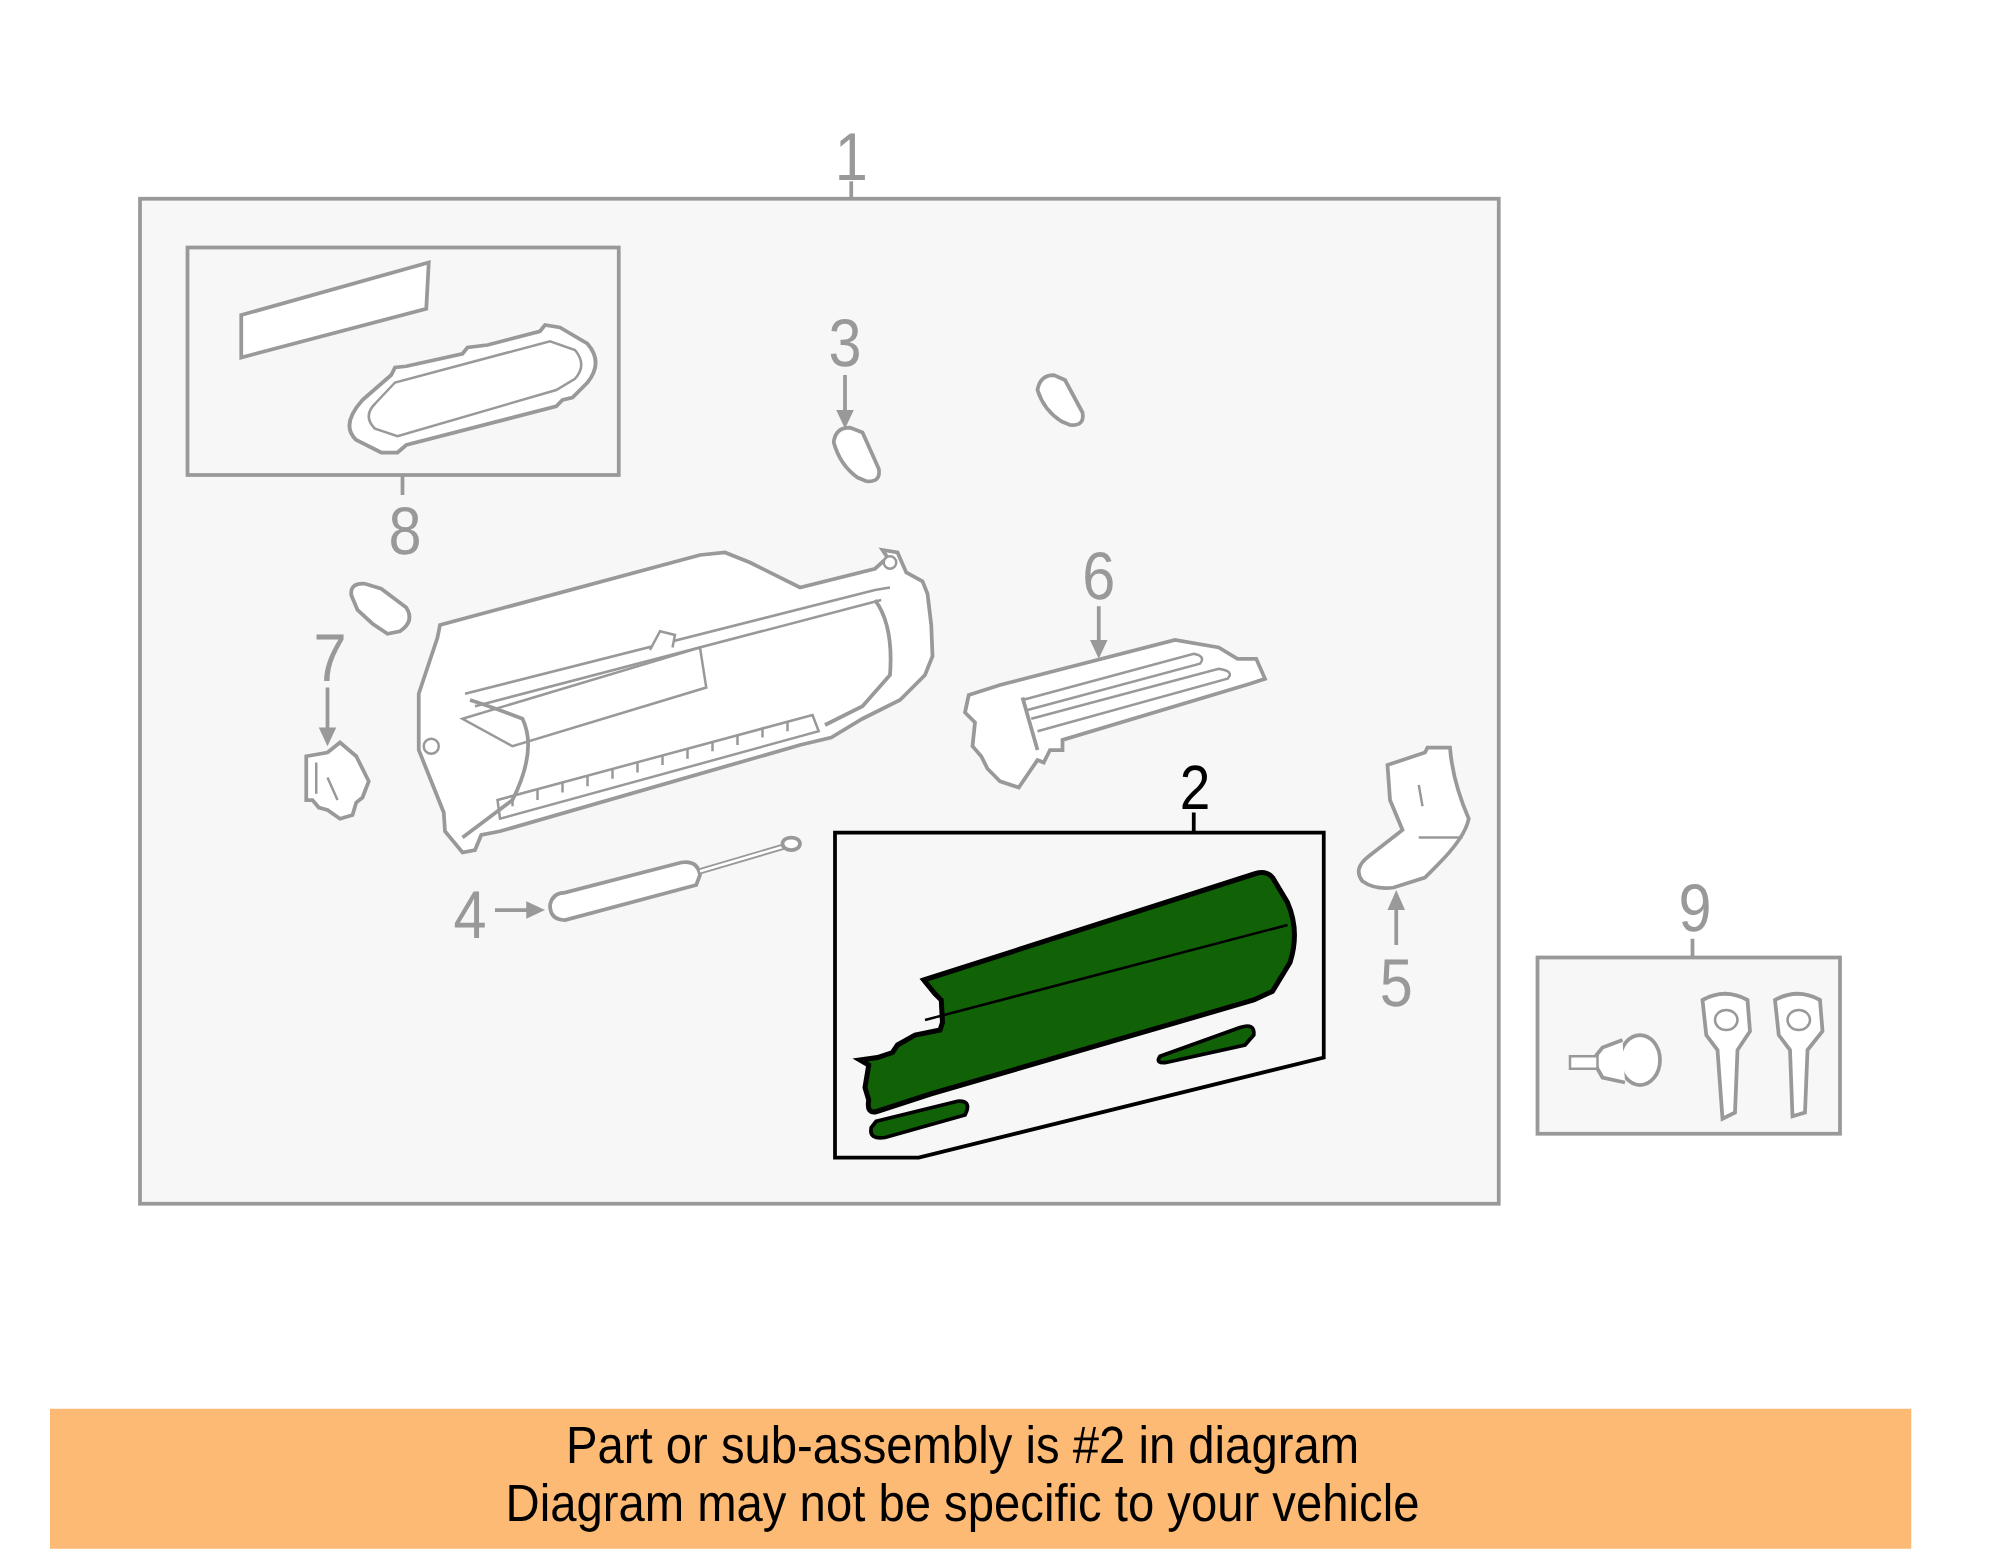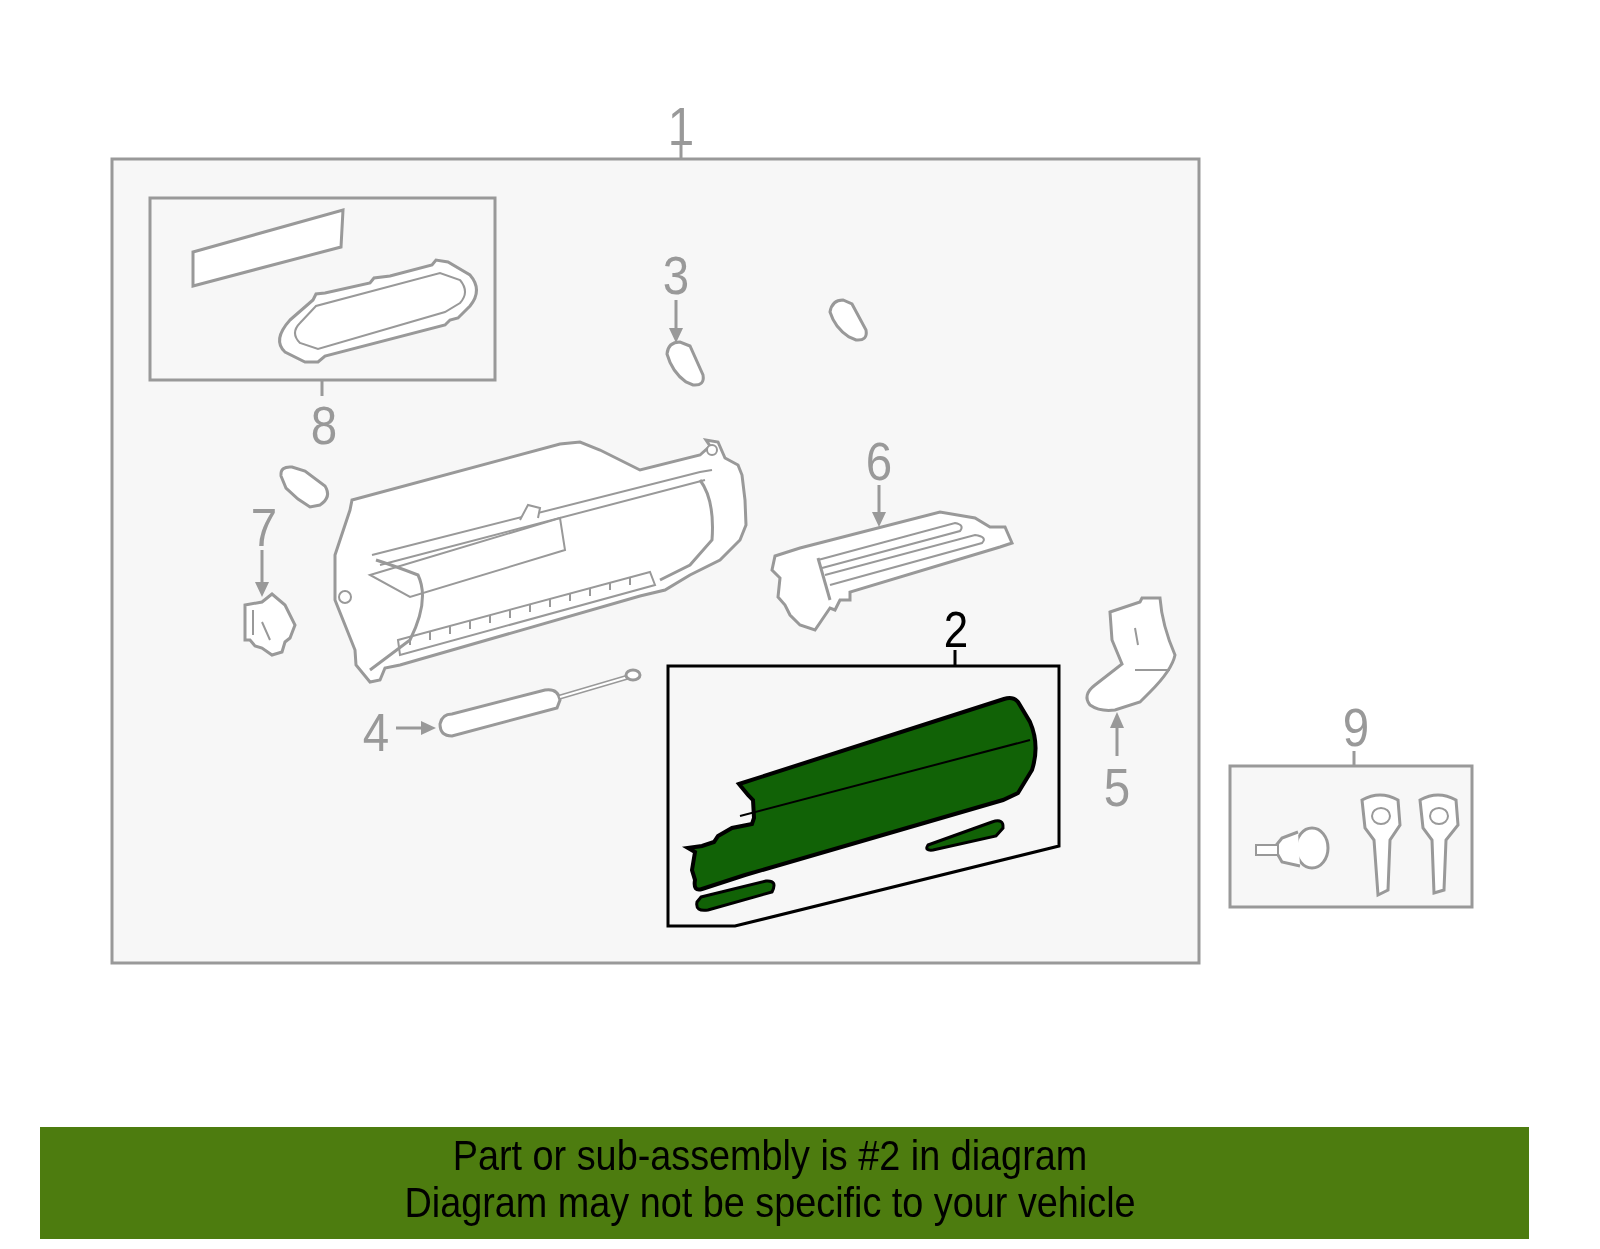--- a/index.html
+++ b/index.html
@@ -4,21 +4,21 @@
 <style>
   html, body { margin: 0; padding: 0; background: #ffffff; }
   body { width: 1600px; height: 1249px; position: relative; overflow: hidden;
          font-family: "Liberation Sans", sans-serif; }
   #diagram { position: absolute; left: 0; top: 0; width: 1600px; height: 1100px; }
   .callout { position: absolute; font-family: "Liberation Sans", sans-serif;
              font-size: 54px; line-height: 54px; color: #999999; transform: scaleX(0.88);
              transform-origin: center; text-align: center; width: 60px; }
   .callout.highlight { color: #000000; }
   #banner { position: absolute; left: 40px; top: 1127px; width: 1489px; height: 112px;
-            background: #4d7c0f; }
+            background: #fdba74; }
   #banner .line { position: absolute; left: 0; width: 1460px; text-align: center;
                   color: #000000; font-size: 42px; line-height: 46px;
                   transform: scaleX(0.9); transform-origin: 50% 50%; white-space: nowrap; }
   #banner .l1 { top: 6px; }
   #banner .l2 { top: 53px; }
 </style>
 </head>
 <body>
 
 <svg id="diagram" width="1600" height="1100" viewBox="0 0 1600 1100" xmlns="http://www.w3.org/2000/svg">

